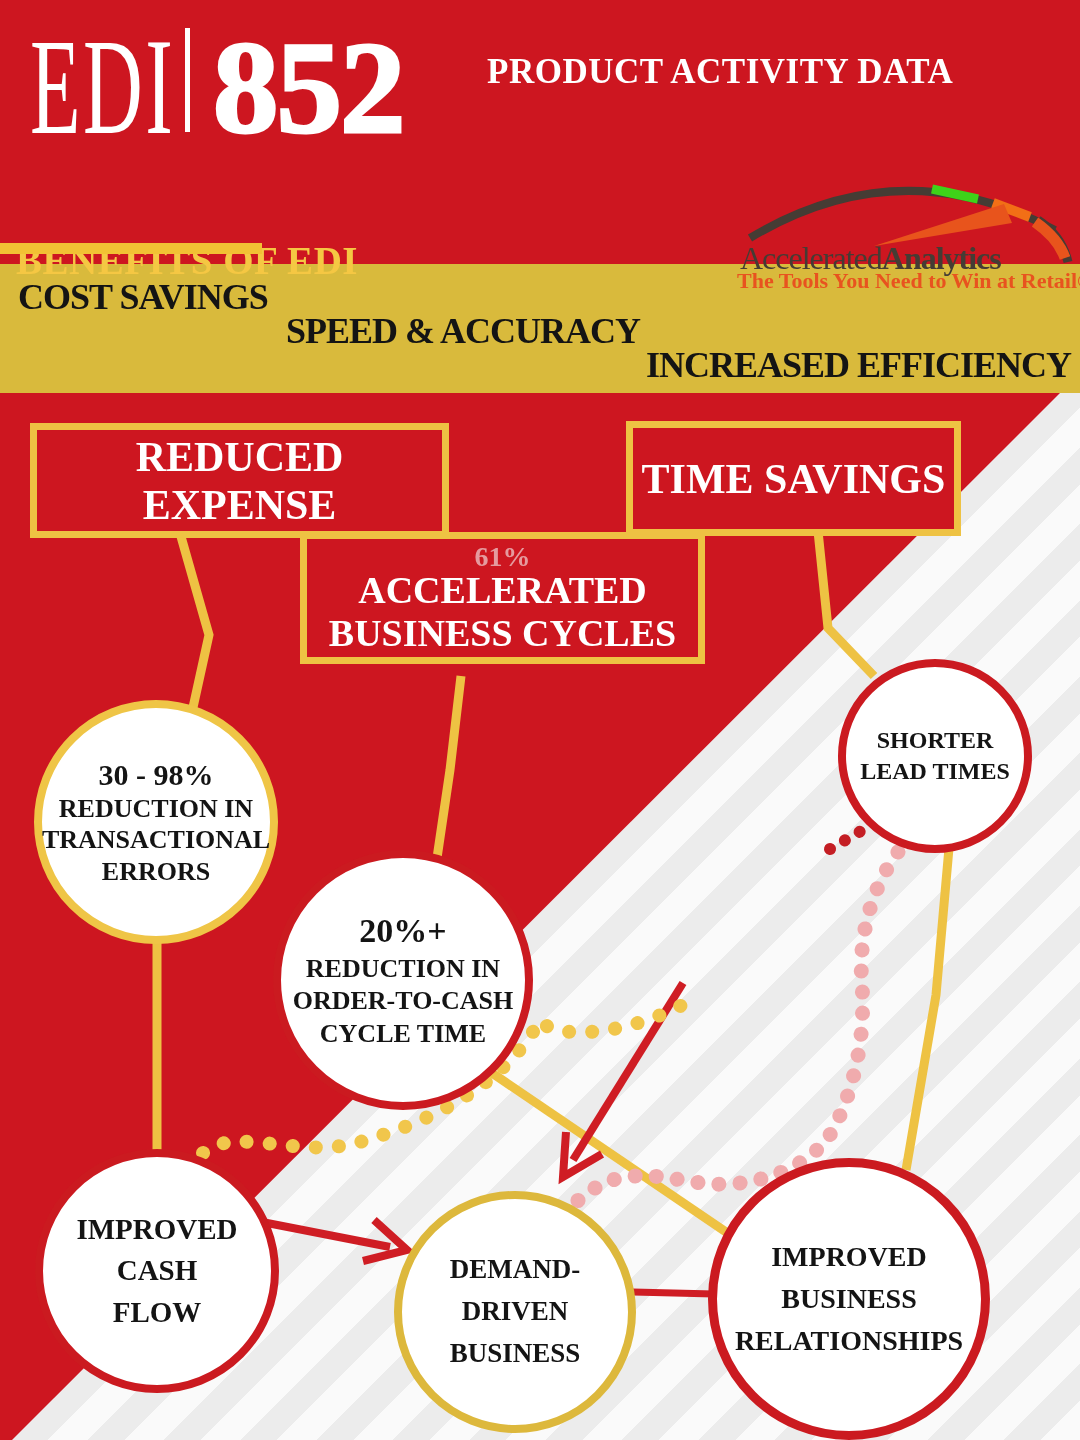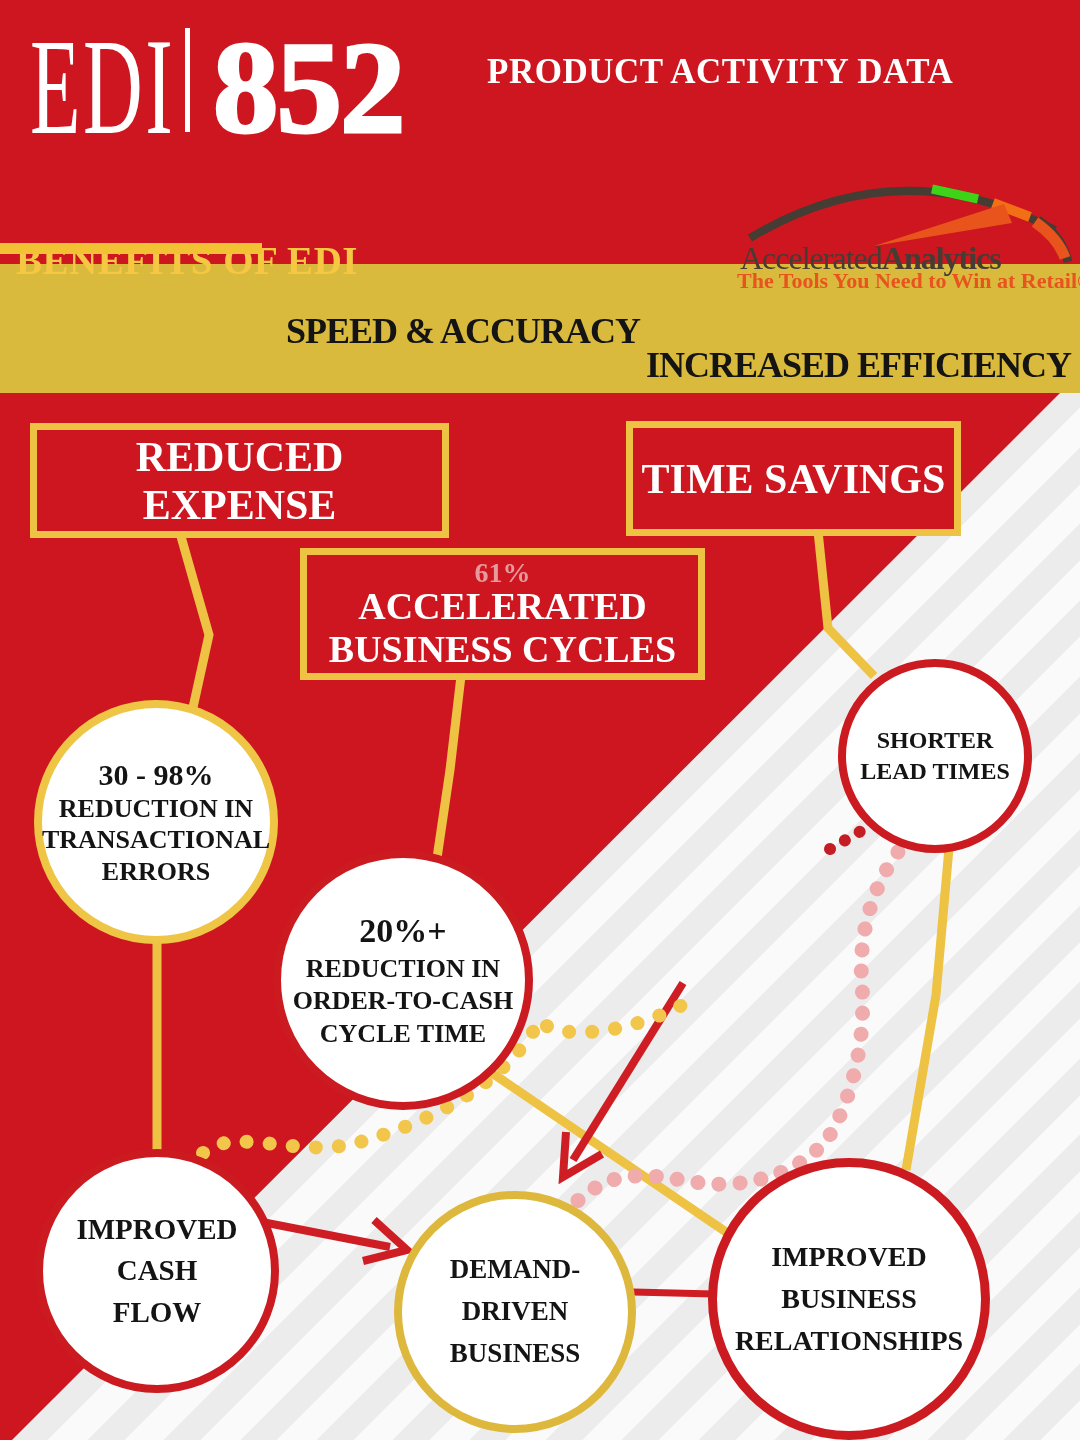--- a/index.html
+++ b/index.html
@@ -26,21 +26,21 @@
   
   .band-item{font-size:36px;font-weight:900;color:#141414;letter-spacing:-1px;white-space:nowrap;}
   .band-1{left:18px;top:276px;}
   .band-2{left:286px;top:310px;}
   .band-3{left:646px;top:344px;}
   
   .lbox{border:7px solid #eec243;background:#cd1620;display:flex;align-items:center;justify-content:center;
     color:#fff;font-weight:800;text-align:center;}
   .box-re{left:30px;top:423px;width:405px;height:101px;font-size:42px;}
   .box-ts{left:626px;top:421px;width:321px;height:101px;font-size:42px;}
-  .box-abc{left:300px;top:548px;width:391px;height:116px;font-size:38px;line-height:1.12;
+  .box-abc{left:300px;top:532px;width:391px;height:116px;font-size:38px;line-height:1.12;
     flex-direction:column;padding-top:2px;}
   .box-abc .stat{display:block;font-size:28px;font-weight:800;color:#e59a9e;line-height:.9;}
   
   .circle{border-radius:50%;background:#fff;display:flex;flex-direction:column;align-items:center;
     justify-content:center;text-align:center;color:#141414;font-weight:800;}
   .c-red{border:8px solid #cb1a20;}
   .c-yellow{border:8px solid #efc546;}
   .c-errors{left:34px;top:700px;width:228px;height:228px;font-size:26px;line-height:1.2;}
   .c-errors .big{font-size:30px;}
   .c-otc{left:273px;top:850px;width:244px;height:244px;font-size:26px;line-height:1.25;}
@@ -96,20 +96,21 @@
   <div class="abs edi-light">EDI</div>
   <div class="abs edi-bar"></div>
   <div class="abs edi-bold">852</div>
   <div class="abs subtitle">PRODUCT ACTIVITY DATA</div>
   <div class="abs benefits">BENEFITS OF EDI</div>
   <div class="abs benefits-underline"></div>
 
   <div class="abs logo-name"><span>Accelerated</span><b>Analytics</b></div>
   <div class="abs logo-tagline">The Tools You Need to Win at Retail®</div>
 
+  <div class="abs band-item band-1">COST SAVINGS</div>
   <div class="abs band-item band-2">SPEED &amp; ACCURACY</div>
   <div class="abs band-item band-3">INCREASED EFFICIENCY</div>
 
   <div class="abs lbox box-ts">TIME SAVINGS</div>
   <div class="abs lbox box-re">REDUCED EXPENSE</div>
   <div class="abs lbox box-abc">
     <span class="stat">61%</span>
     <span>ACCELERATED</span>
     <span>BUSINESS CYCLES</span>
   </div>

